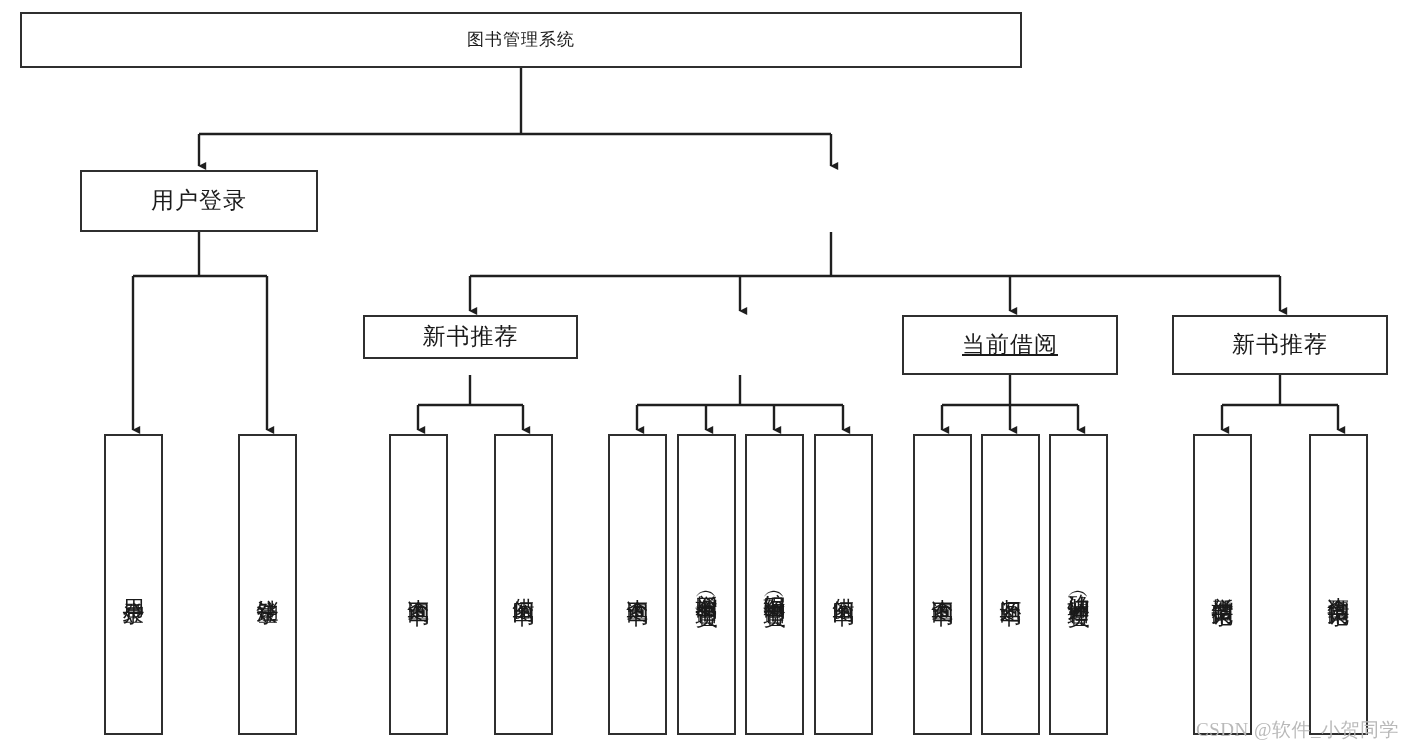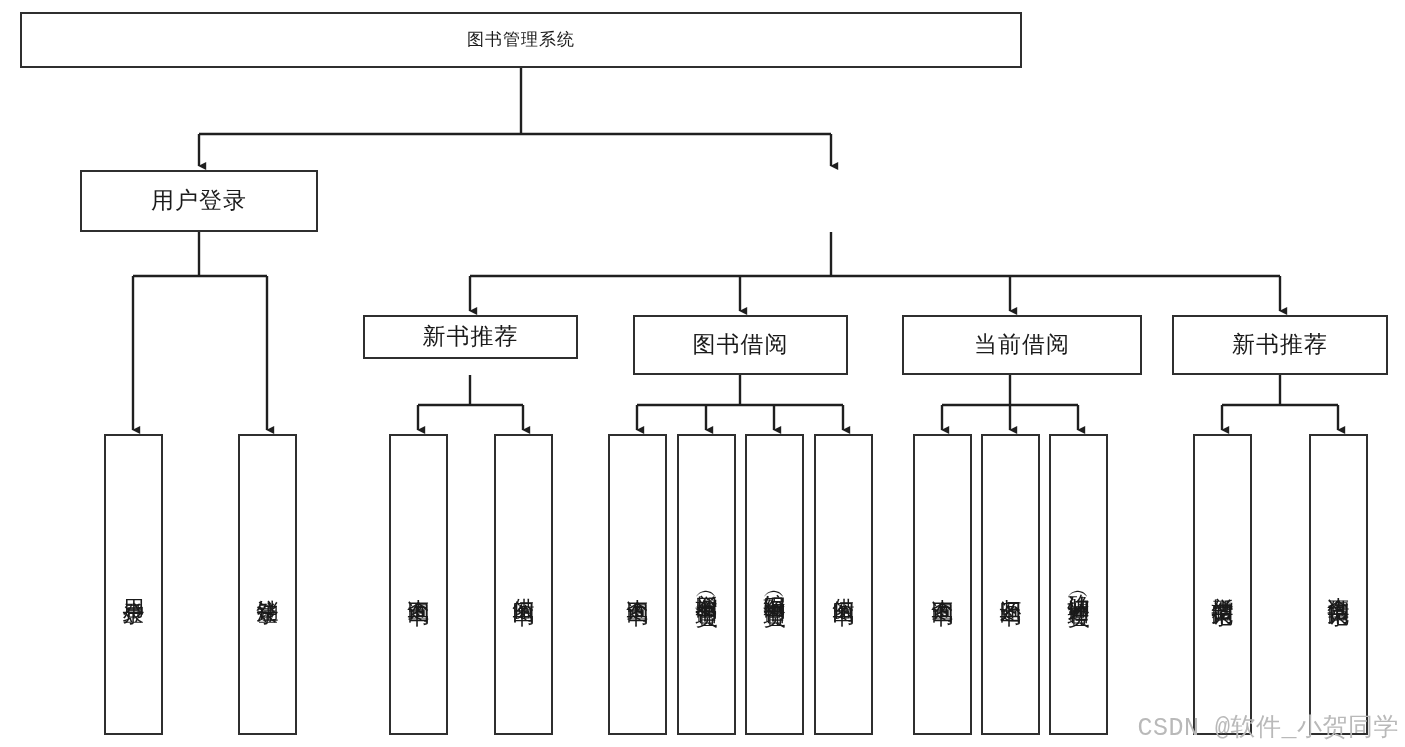--- a/index.html
+++ b/index.html
@@ -56,25 +56,25 @@
     line-height: 1.18;
     letter-spacing: 2px;
     white-space: nowrap;
     text-align: center;
     display: block;
   }
   .watermark {
     position: absolute;
     right: 6px;
     bottom: 4px;
-    font-size: 25px;
+    font-size: 19px;
     color: #b9b9b9;
     letter-spacing: 0.5px;
     white-space: nowrap;
-    font-family: Liberation Mono, monospace;
+    font-family: Liberation Serif, serif;
   }
 </style>
 </head>
 <body>
 
 <div id="canvas">
 
   <svg class="wires" viewBox="0 0 1405 747" xmlns="http://www.w3.org/2000/svg">
     <defs>
       <marker id="arrow" markerWidth="10" markerHeight="10" refX="4.4" refY="7.6" orient="auto" markerUnits="userSpaceOnUse">
@@ -130,24 +130,21 @@
     <span>图书管理系统</span>
   </div>
 
   <div class="node horiz" style="left:80px; top:170px; width:238px; height:62px;">
     <span>用户登录</span>
   </div>
 
   <div class="node horiz" style="left:363px; top:315px; width:215px; height:44px;">
     <span>新书推荐</span>
   </div>
-  <div class="node horiz" style="left:633px; top:315px; width:215px; height:60px;">
-    <span>图书借阅</span>
-  </div>
-  <div class="node horiz" style="left:902px; top:315px; width:240px; height:60px;">
+  <div class="node horiz" style="left:902px; top:315px; width:216px; height:60px;text-decoration:underline;">
     <span>当前借阅</span>
   </div>
   <div class="node horiz" style="left:1172px; top:315px; width:216px; height:60px;">
     <span>新书推荐</span>
   </div>
 
   <div class="node leaf" style="left:104px; top:434px; width:59px; height:301px;">
     <span class="vtext">用户登录</span>
   </div>
   <div class="node leaf" style="left:238px; top:434px; width:59px; height:301px;">

